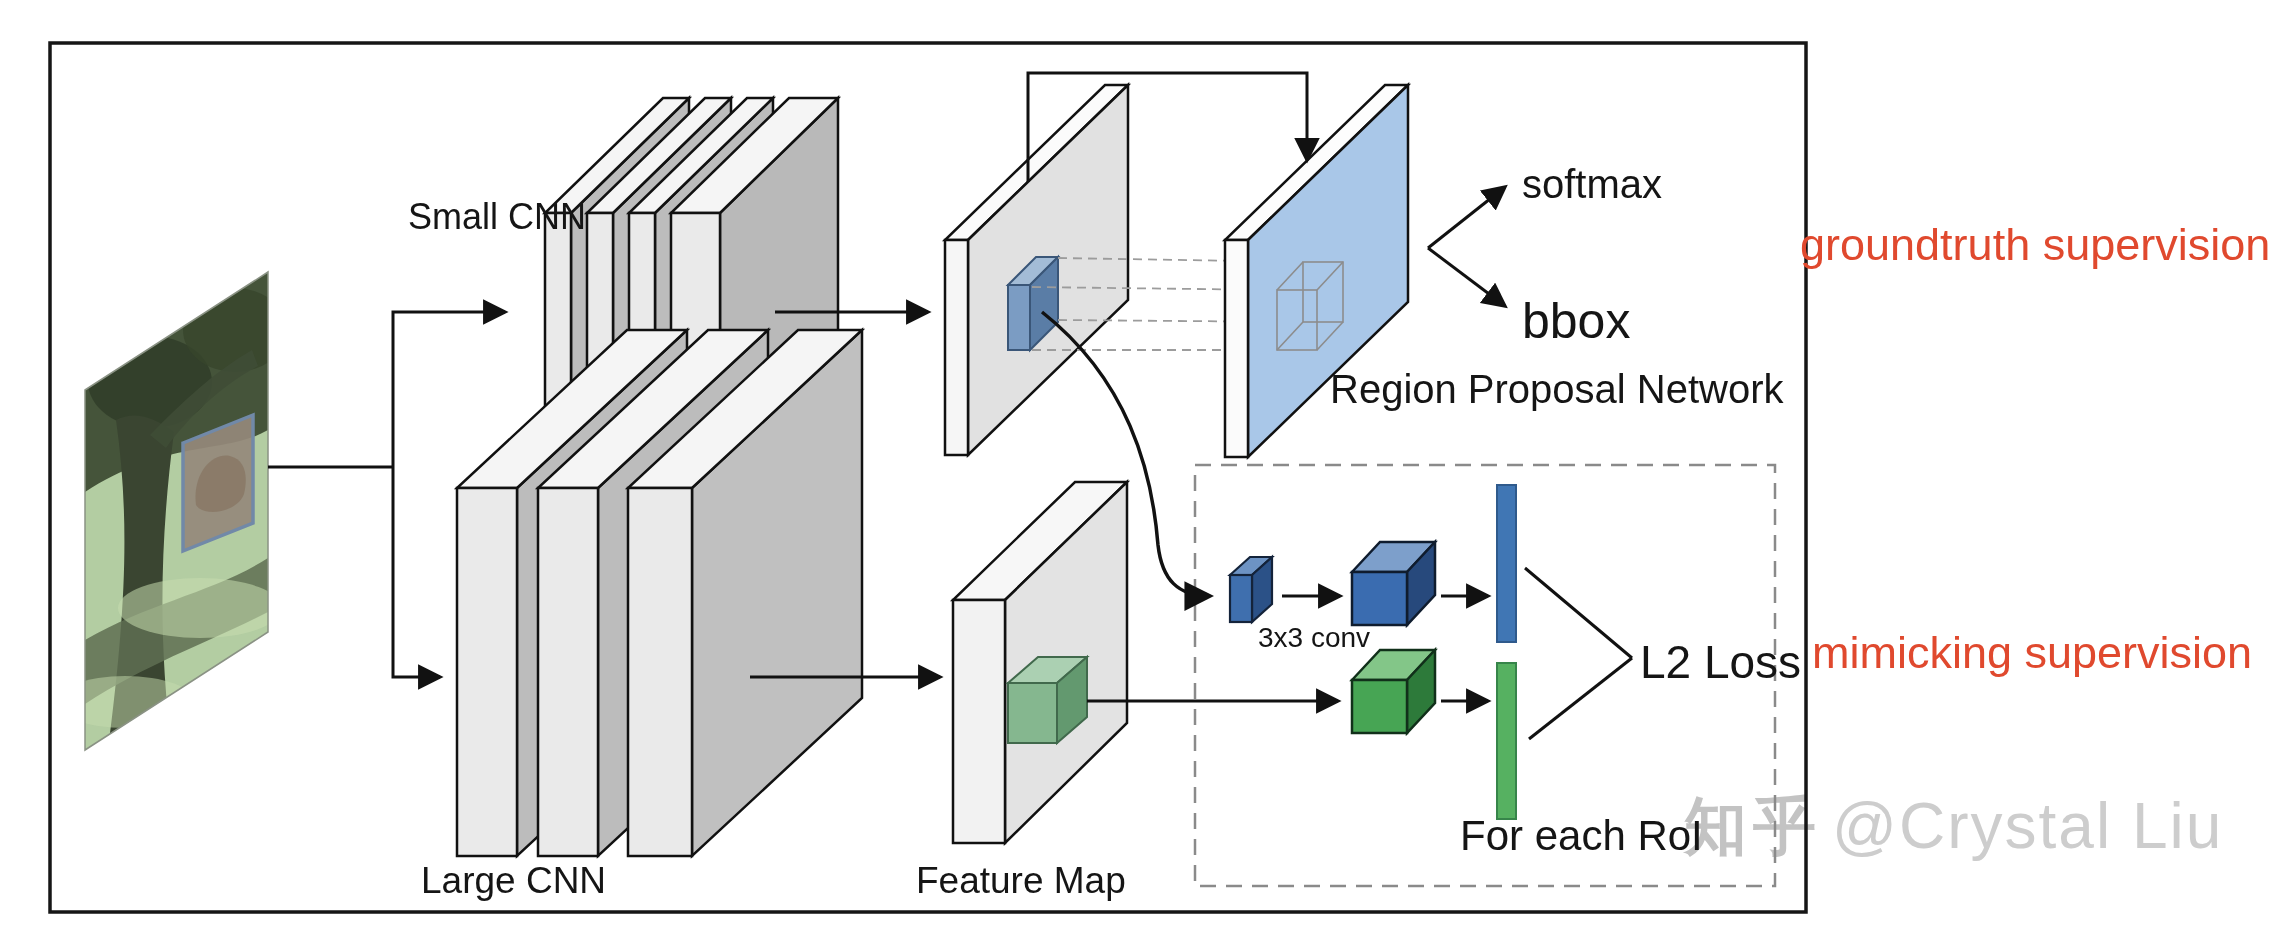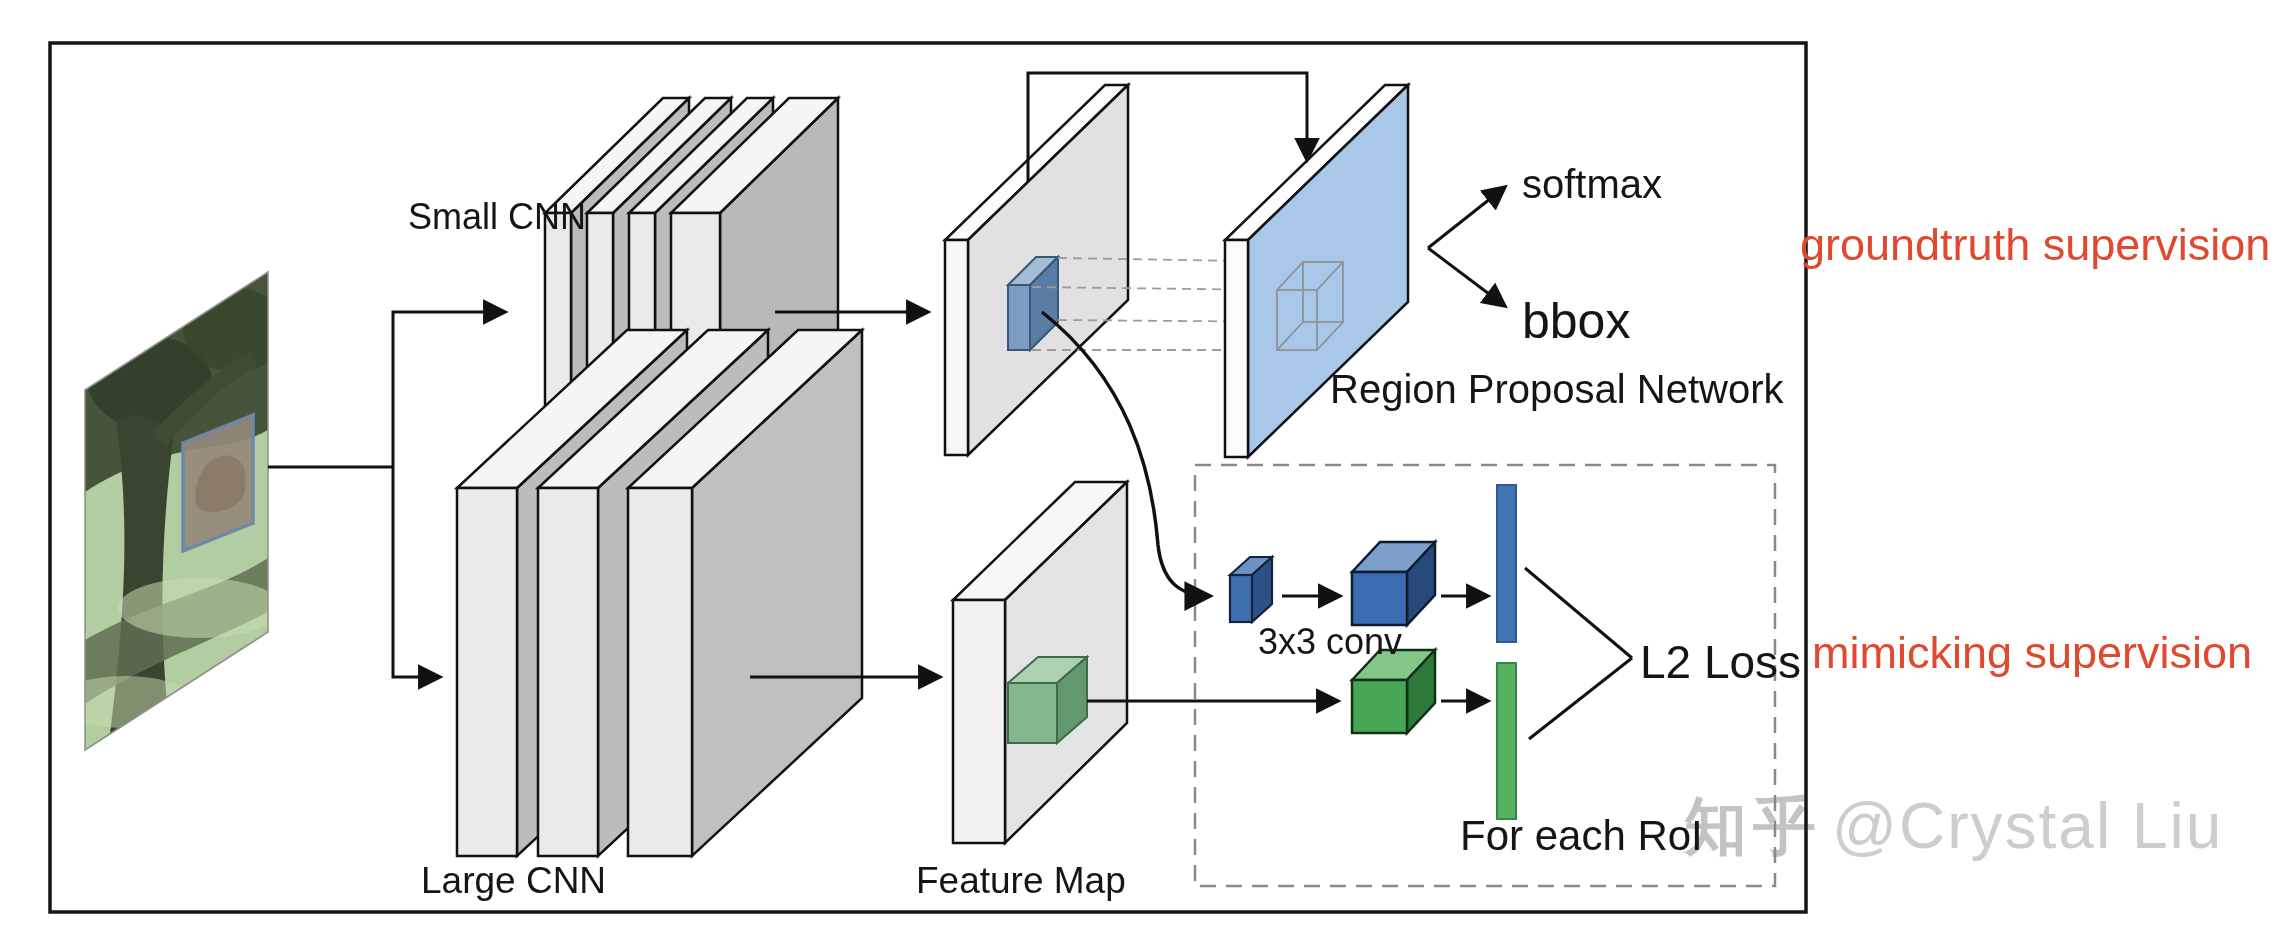--- a/index.html
+++ b/index.html
@@ -189,19 +189,19 @@
       <line x1="1529" y1="739" x2="1632" y2="658"></line>
     </g>
   </svg>
 
   <div class="lbl" style="left:408px;top:198px;font-size:36px;">Small CNN</div>
   <div class="lbl" style="left:405px;top:862px;font-size:37px;margin-left:16px;">Large CNN</div>
   <div class="lbl" style="left:916px;top:862px;font-size:37px;text-align:right;">Feature Map</div>
   <div class="lbl" style="left:1330px;top:368px;font-size:40px;">Region Proposal Network</div>
   <div class="lbl" style="left:1522px;top:163px;font-size:40px;">softmax</div>
   <div class="lbl" style="left:1522px;top:287px;font-size:50px;margin-top:8px;">bbox</div>
-  <div class="lbl" style="left:1258px;top:623px;font-size:36px;">3x3 conv</div>
+  <div class="lbl" style="left:1258px;top:623px;font-size:28px;">3x3 conv</div>
   <div class="lbl" style="left:1640px;top:638px;font-size:46px;">L2 Loss</div>
   <div class="lbl" style="left:1460px;top:814px;font-size:42px;">For each RoI</div>
   <div class="lbl red" style="left:1812px;top:629px;font-size:45px;">mimicking supervision</div>
   <div class="lbl red" style="left:1800px;top:221px;font-size:45px;">groundtruth supervision</div>
 
 </div>
 
 </body></html>

